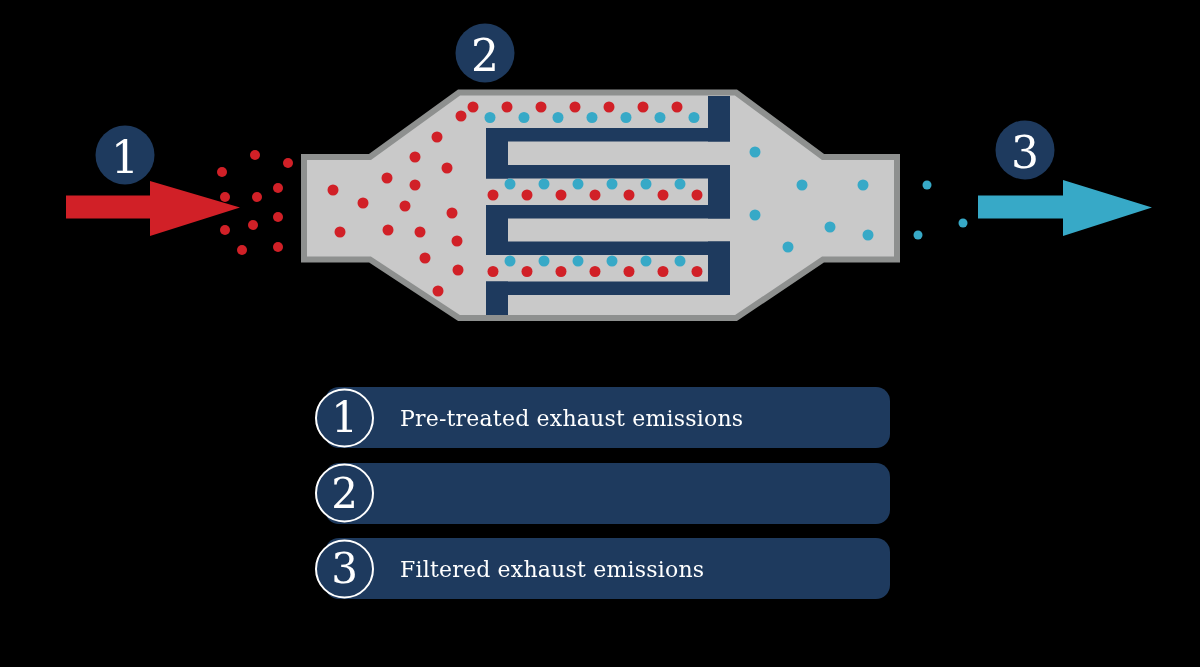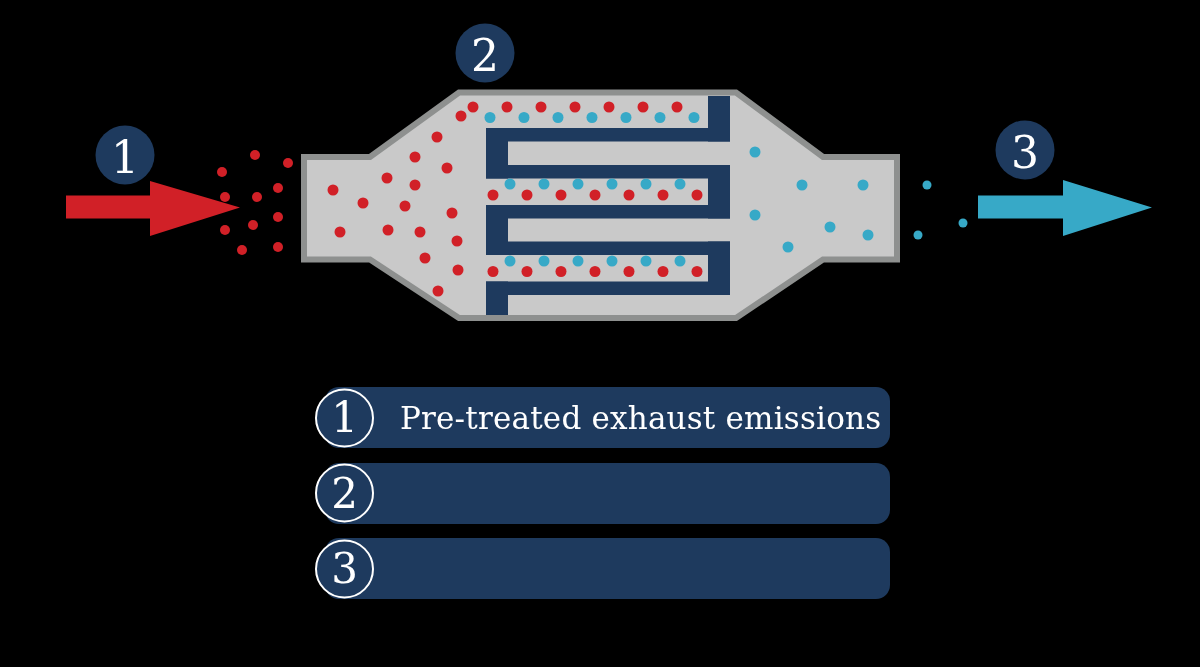--- a/index.html
+++ b/index.html
@@ -48,21 +48,21 @@
     justify-content: center;
     font-size: 42px;
     line-height: 1;
     color: #fff;
   }
   .legend-label {
     position: absolute;
     left: 75px;
     top: 50%;
     transform: translateY(-50%);
-    font-size: 31px;
+    font-size: 22px;
     color: #fff;
     white-space: nowrap;
     letter-spacing: 0.2px;
   }
 </style>
 </head>
 <body>
 
 <div class="stage" style="background: rgb(0, 0, 0);">
 
@@ -176,16 +176,17 @@
     </div>
     <div class="legend-row" style="background: rgb(30, 58, 94);">
       <span class="legend-badge" style="background: rgb(30, 58, 94);">
         <span>2</span>
       </span>
     </div>
     <div class="legend-row" style="background: rgb(30, 58, 94);">
       <span class="legend-badge" style="background: rgb(30, 58, 94);">
         <span>3</span>
       </span>
+      <span class="legend-label">Filtered exhaust emissions</span>
     </div>
   </div>
 
 </div>
 
 </body></html>

